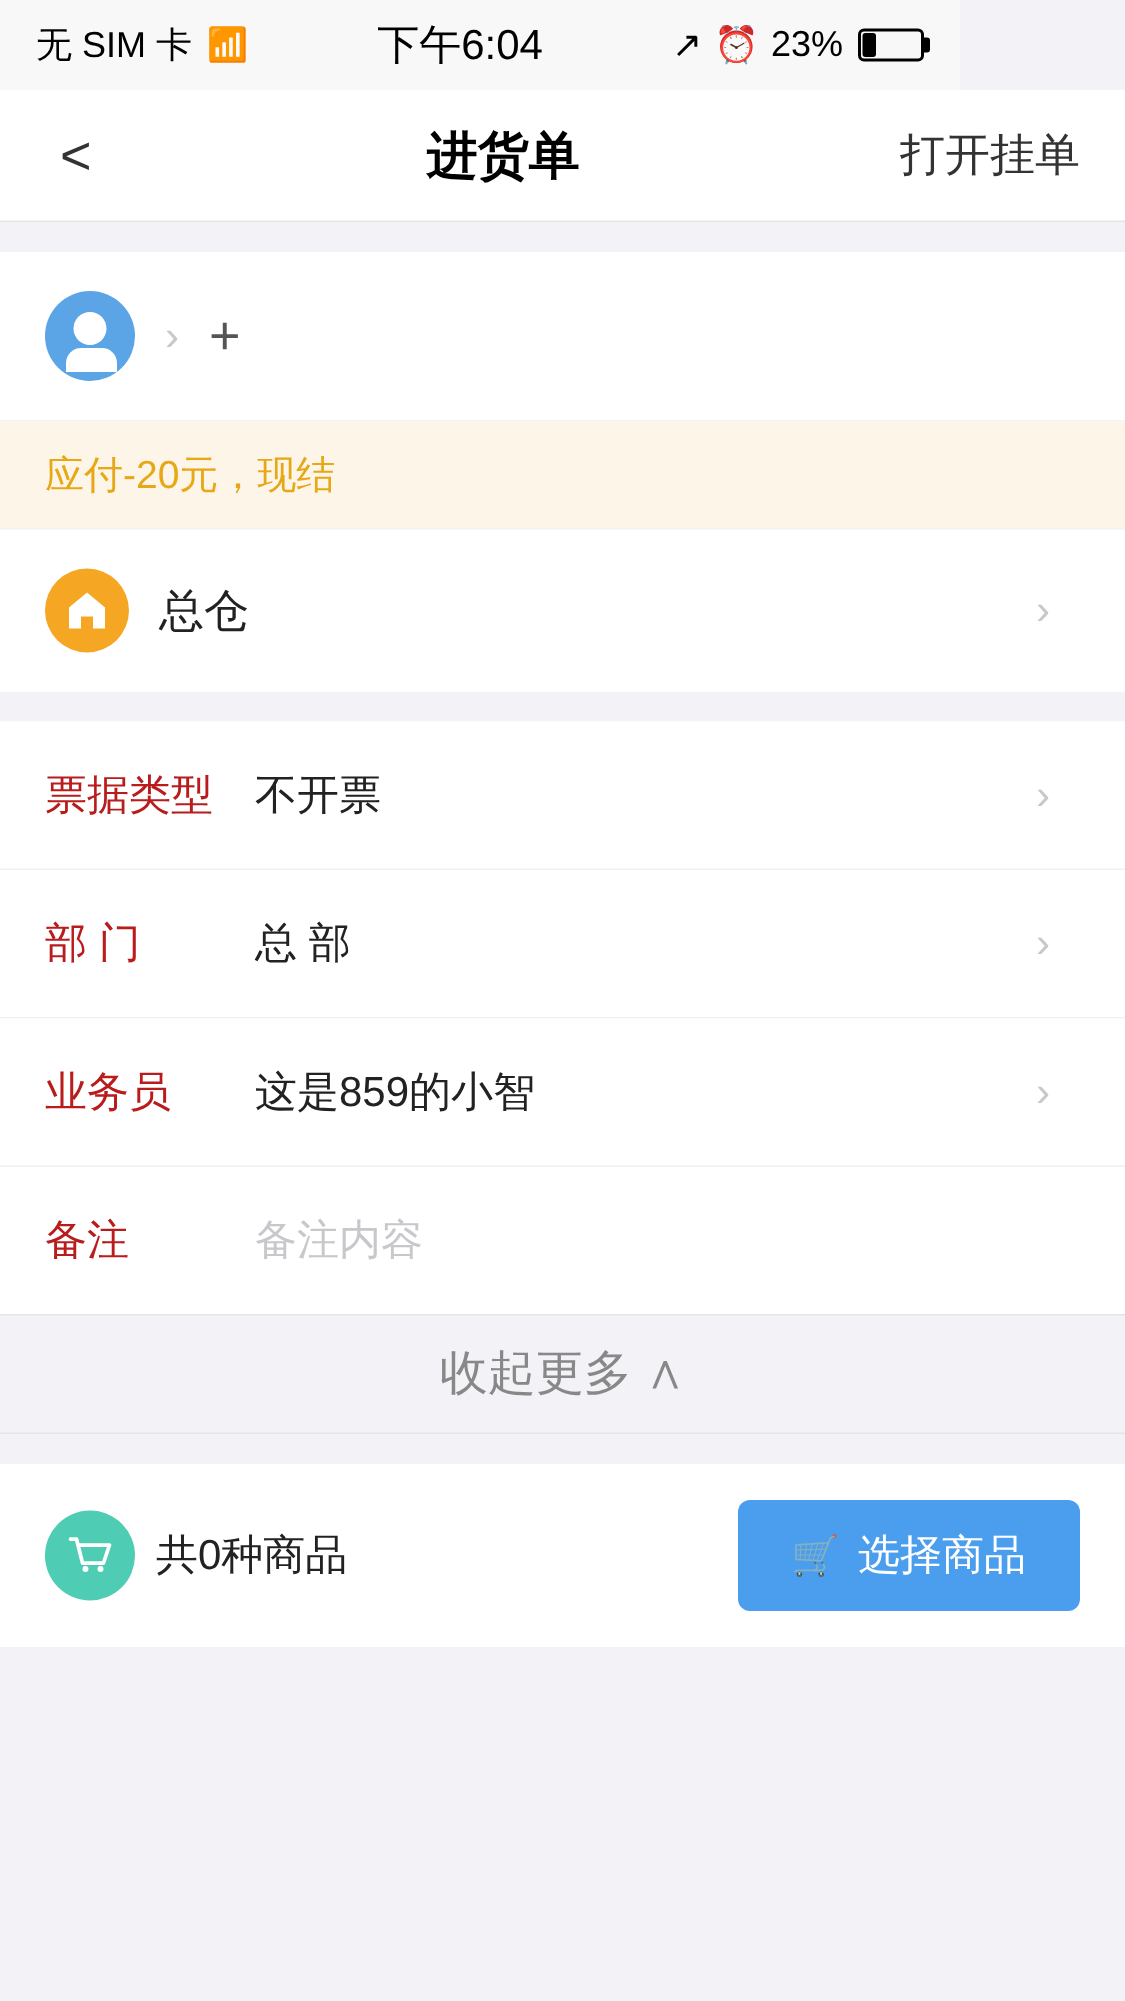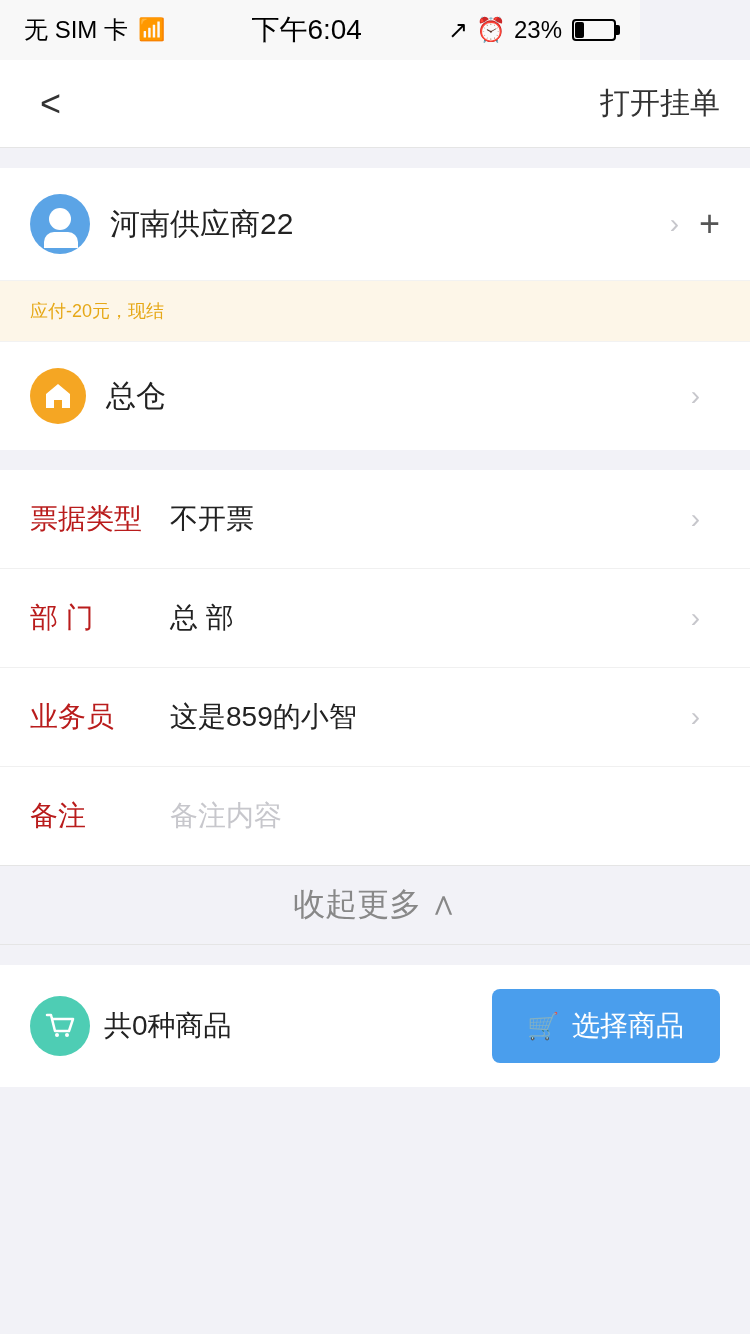--- a/index.html
+++ b/index.html
@@ -149,21 +149,21 @@
     .plus-btn {
       font-size: 36px;
       color: #555;
       cursor: pointer;
     }
 
     
     .notice-banner {
       background: #fdf6e8;
       padding: 18px 30px;
-      font-size: 18px;
+      font-size: 26px;
       color: #e6a817;
     }
 
     
     .warehouse-row {
       display: flex;
       align-items: center;
       padding: 26px 30px;
       background: #fff;
       border-top: 1px solid #f2f2f2;
@@ -301,34 +301,34 @@
     <span>⏰</span>
     <span>23%</span>
     <span class="battery-icon">
       <span class="battery-fill"></span>
     </span>
   </div>
 </div>
 
 <div class="nav-bar">
   <span class="nav-back">&lt;</span>
+  <span class="nav-title">进货单</span>
   <span class="nav-action">打开挂单</span>
 </div>
 
 <div class="section-gap"></div>
 
 <div class="card">
   <div class="supplier-row">
     <div class="supplier-avatar">
       <div class="avatar-person">
         <div class="avatar-head"></div>
         <div class="avatar-body"></div>
       </div>
     </div>
-    <span class="supplier-name">河南供应商22</span>
     <span class="chevron">›</span>
     <span class="plus-btn">+</span>
   </div>
 
   <div class="notice-banner">
     <span>应付-20元，现结</span>
   </div>
 
   <div class="warehouse-row">
     <div class="warehouse-icon">

